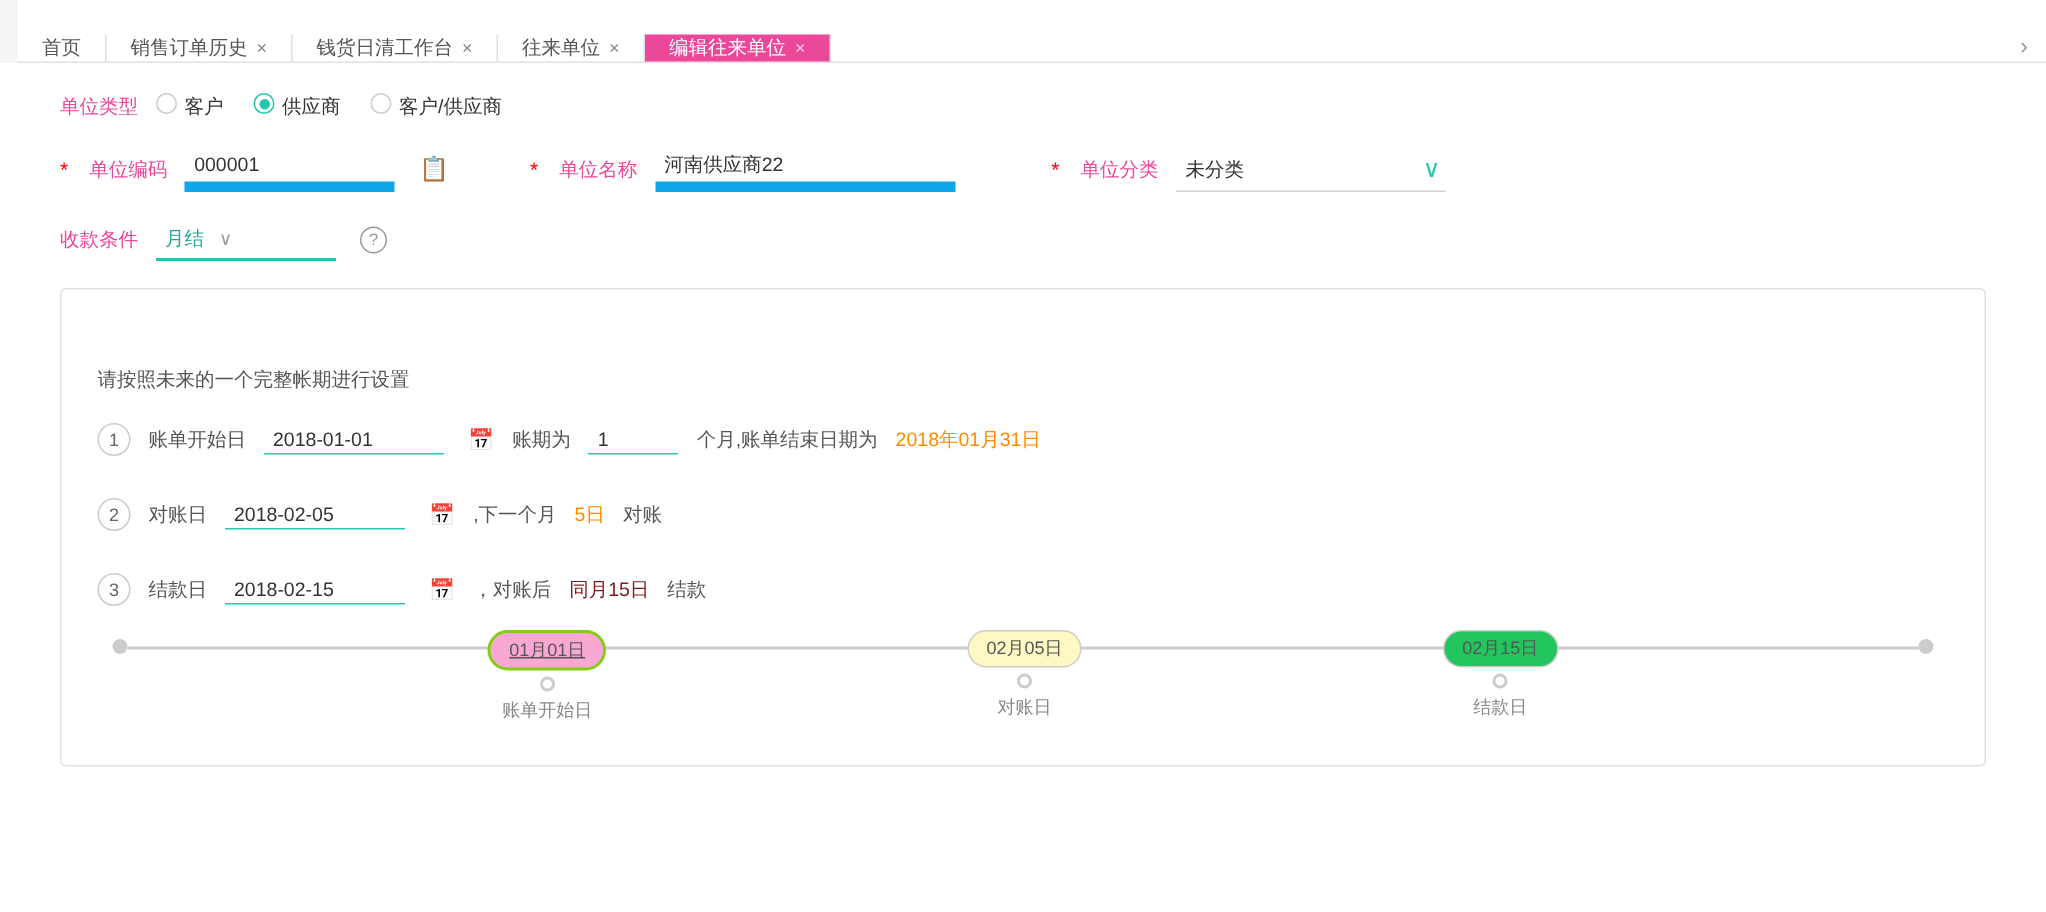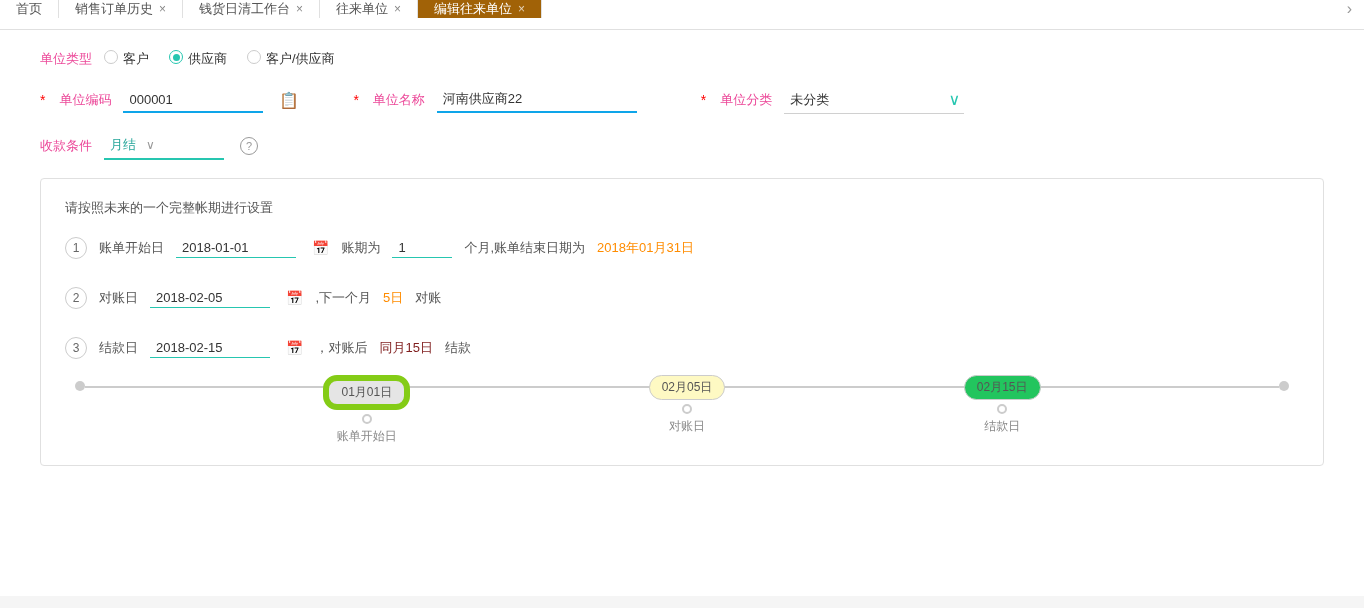--- a/index.html
+++ b/index.html
@@ -3,36 +3,37 @@
   <meta charset="utf-8">
   <style>
     * { box-sizing: border-box; margin: 0; padding: 0; }
     body { font-family: 'PingFang SC', 'Microsoft YaHei', Arial, sans-serif; font-size: 14px; color: #333; background: #f5f5f5; }
 
     
     .tabs-bar {
       display: flex;
       background: #fff;
       border-bottom: 1px solid #e0e0e0;
-      align-items: flex-start;
-      height: 30px;
+      align-items: flex-end;
+      height: 42px;
+      margin-left: 12px;
     }
     .tab-item {
       display: flex;
       align-items: center;
       padding: 0 16px;
       cursor: pointer;
       border-right: 1px solid #e0e0e0;
       font-size: 13px;
       color: #555;
       white-space: nowrap;
       gap: 6px;
     }
     .tab-item.active {
-      background: #a16207;
+      background: #ec4899;
       color: #fff;
     }
     .tab-close {
       font-size: 12px;
       opacity: 0.7;
       cursor: pointer;
     }
     .tab-arrow {
       margin-left: auto;
       display: flex;
@@ -97,21 +98,21 @@
       content: '';
       width: 7px;
       height: 7px;
       border-radius: 50%;
       background: #26c6b0;
     }
 
     
     .input-field {
       border: none;
-      border-bottom: 2px solid #0ea5e9;
+      border-bottom: 7px solid #0ea5e9;
       padding: 4px 6px;
       font-size: 13px;
       color: #333;
       outline: none;
       background: transparent;
       min-width: 140px;
     }
     .input-field.code-field { width: 130px; }
     .input-field.name-field { width: 200px; }
     .calendar-icon {
@@ -153,20 +154,21 @@
     .section-box {
       border: 1px solid #e0e0e0;
       border-radius: 4px;
       padding: 20px 24px;
       margin-top: 4px;
     }
     .section-title {
       font-size: 13px;
       color: #555;
       margin-bottom: 20px;
+      margin-top: 31px;
     }
 
     
     .step-row {
       display: flex;
       align-items: center;
       margin-bottom: 28px;
       gap: 12px;
     }
     .step-num {
@@ -357,21 +359,21 @@
 
         <div style="position:absolute; top:11px; left:10px; right:10px; height:2px; background:#ccc; z-index:0;"></div>
 
         <div style="display:flex; justify-content:space-between; align-items:flex-start; position:relative; z-index:1;">
 
           <div style="display:flex;flex-direction:column;align-items:center;gap:6px;">
             <div style="width:10px;height:10px;border-radius:50%;background:#ccc;margin-top:6px;"></div>
           </div>
 
           <div style="display:flex;flex-direction:column;align-items:center;gap:4px;">
-            <div style="background:#e5e5e5;border:6px solid #84cc16;border-radius:14px;padding:3px 12px;font-size:12px;color:#555;white-space:nowrap;">01月01日</div>
+            <div style="background:#f9a8d4;border:2px solid #84cc16;border-radius:14px;padding:3px 12px;font-size:12px;color:#555;white-space:nowrap;text-decoration:underline;">01月01日</div>
             <div style="width:10px;height:10px;border-radius:50%;border:2px solid #ccc;background:#fff;"></div>
             <div style="font-size:12px;color:#888;text-align:center;">账单开始日</div>
           </div>
 
 
           <div style="display:flex;flex-direction:column;align-items:center;gap:4px;">
             <div style="background:#fef9c3;border:1px solid #ccc;border-radius:14px;padding:3px 12px;font-size:12px;color:#555;white-space:nowrap;">02月05日</div>
             <div style="width:10px;height:10px;border-radius:50%;border:2px solid #ccc;background:#fff;"></div>
             <div style="font-size:12px;color:#888;text-align:center;">对账日</div>
           </div>

